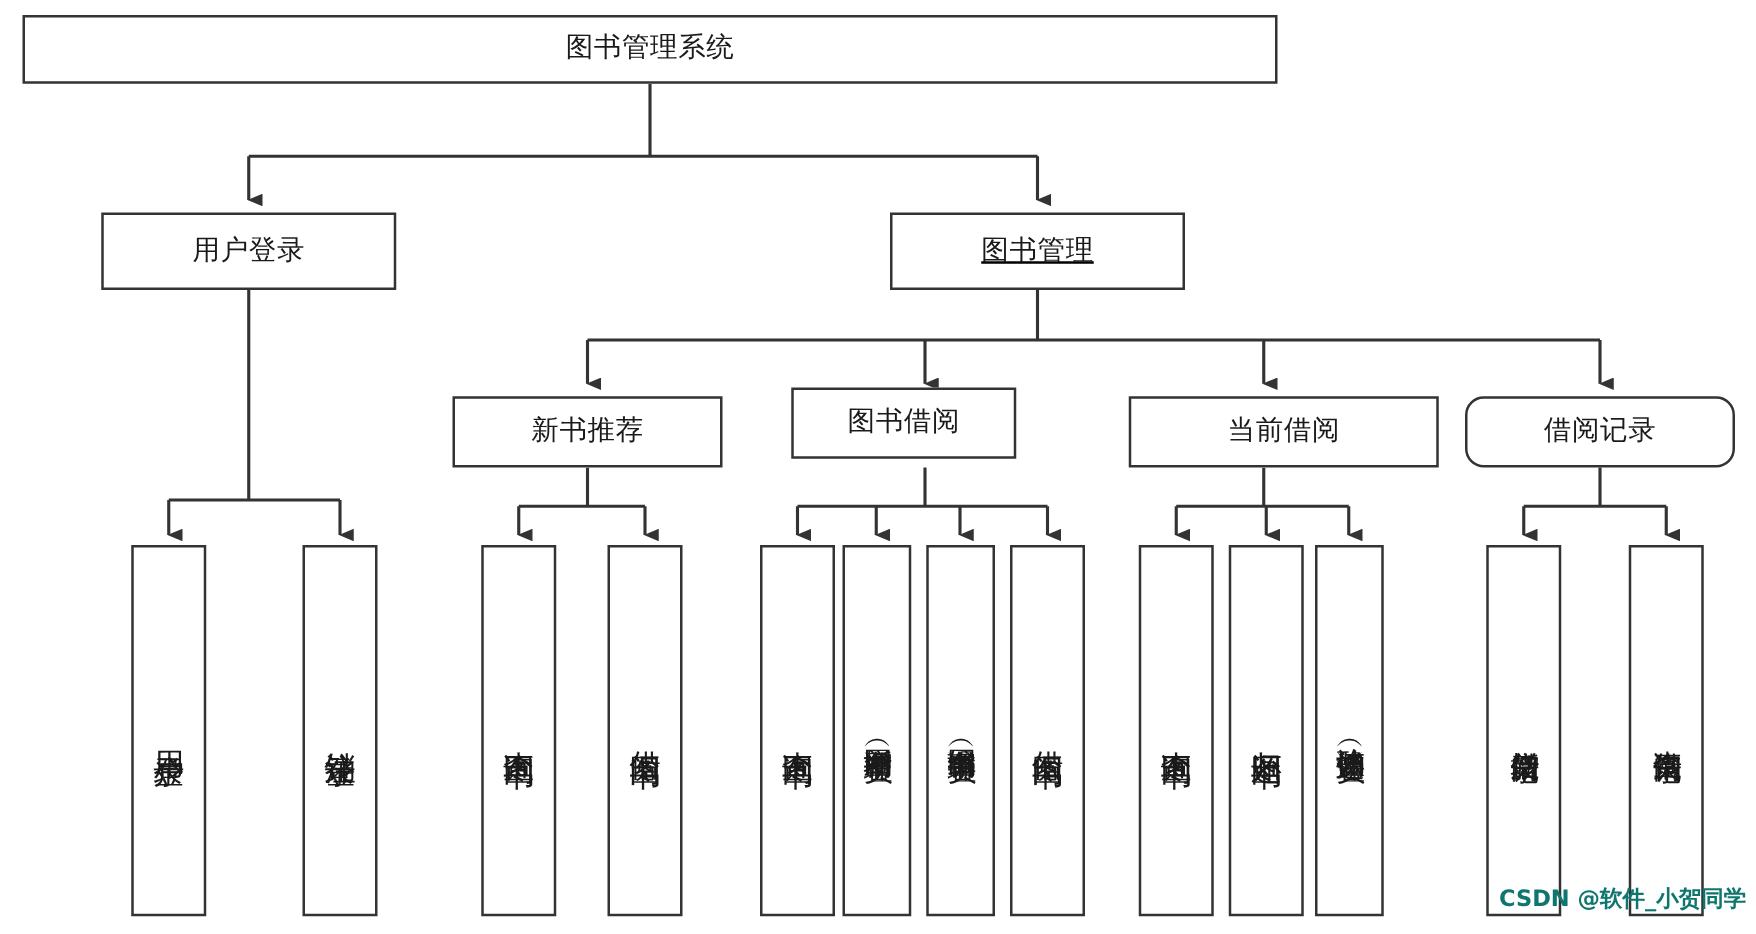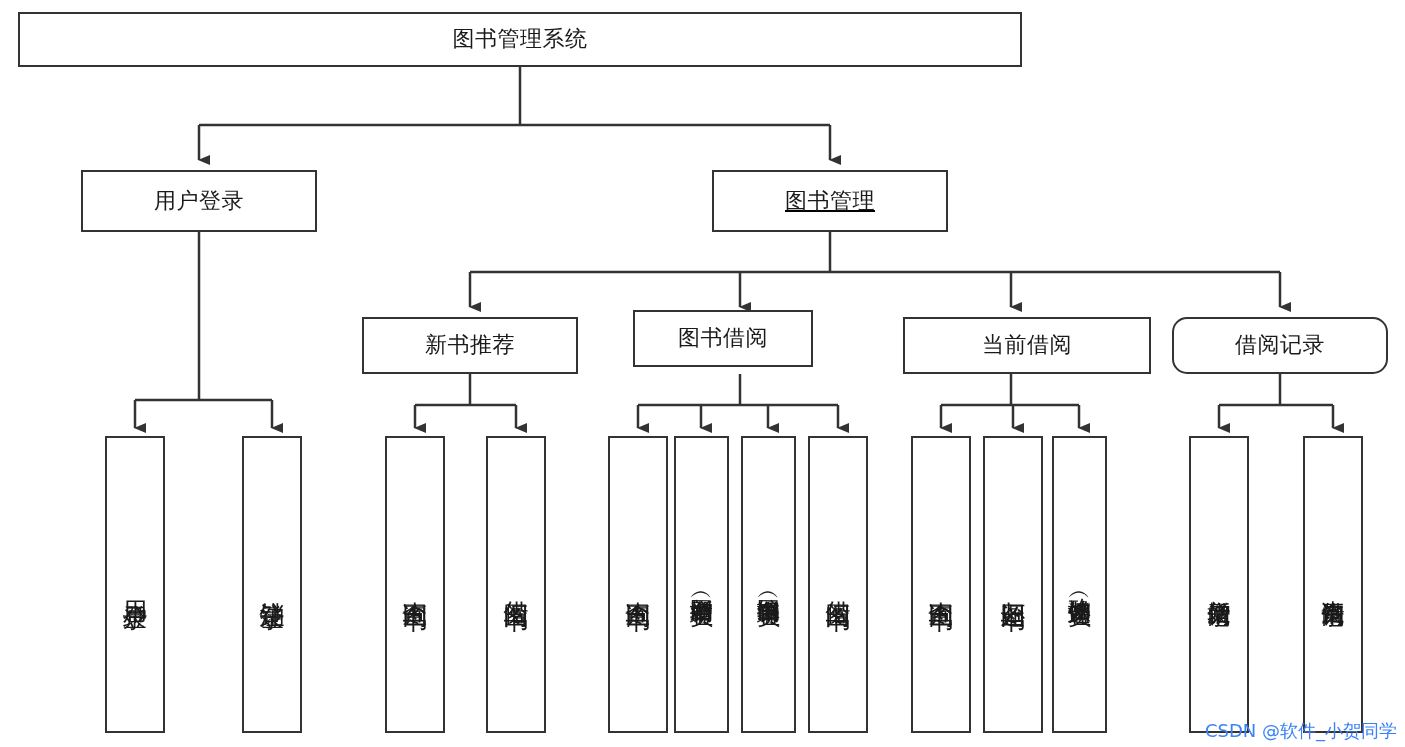--- a/index.html
+++ b/index.html
@@ -56,26 +56,27 @@
   .node-label.vertical-sm {
     writing-mode: vertical-rl;
     text-orientation: upright;
     font-size: 23px;
     letter-spacing: 1px;
     line-height: 1;
   }
   #watermark {
     position: absolute;
     right: 8px;
-    bottom: 4px;
+    bottom: 16px;
     font-size: 18px;
-    color: #3b82f6;
+    color: #0f766e;
     font-family: "DejaVu Sans", "Liberation Sans", sans-serif;
     white-space: nowrap;
     pointer-events: none;
+    font-weight: bold;
   }
 </style>
 </head>
 <body>
 
 <div id="diagram-root">
 
   <svg id="diagram-svg" viewBox="0 0 1405 747" xmlns="http://www.w3.org/2000/svg">
     <defs>
       <marker id="arrowhead" markerWidth="10" markerHeight="12" refX="5" refY="11" orient="auto" markerUnits="userSpaceOnUse">

